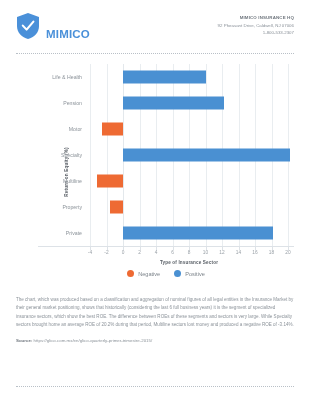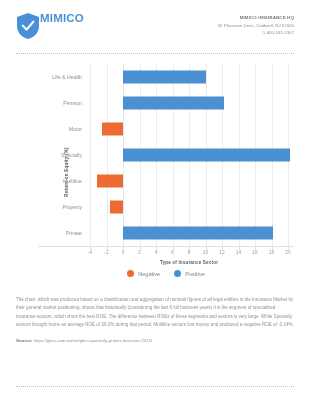--- a/index.html
+++ b/index.html
@@ -24,21 +24,22 @@
 
   
   .header {
     display: flex;
     align-items: flex-start;
     justify-content: space-between;
     height: 34px;
   }
   .brand {
     display: flex;
-    align-items: flex-start;
+    align-items: flex-end;
+    gap: 6px;
   }
   .shield-wrap {
     width: 24px;
     height: 28px;
     flex: 0 0 24px;
   }
   .brand-text {
     display: flex;
     flex-direction: column;
     line-height: 1.05;

